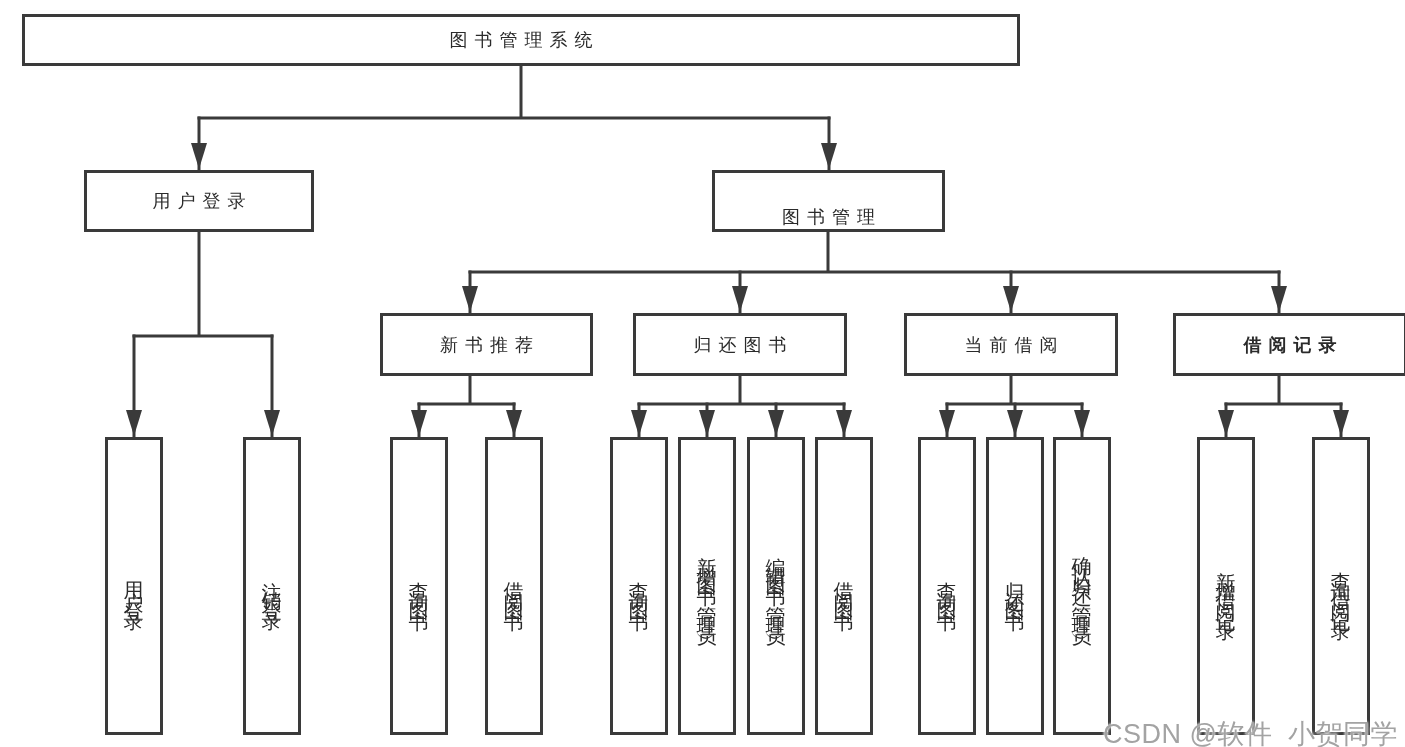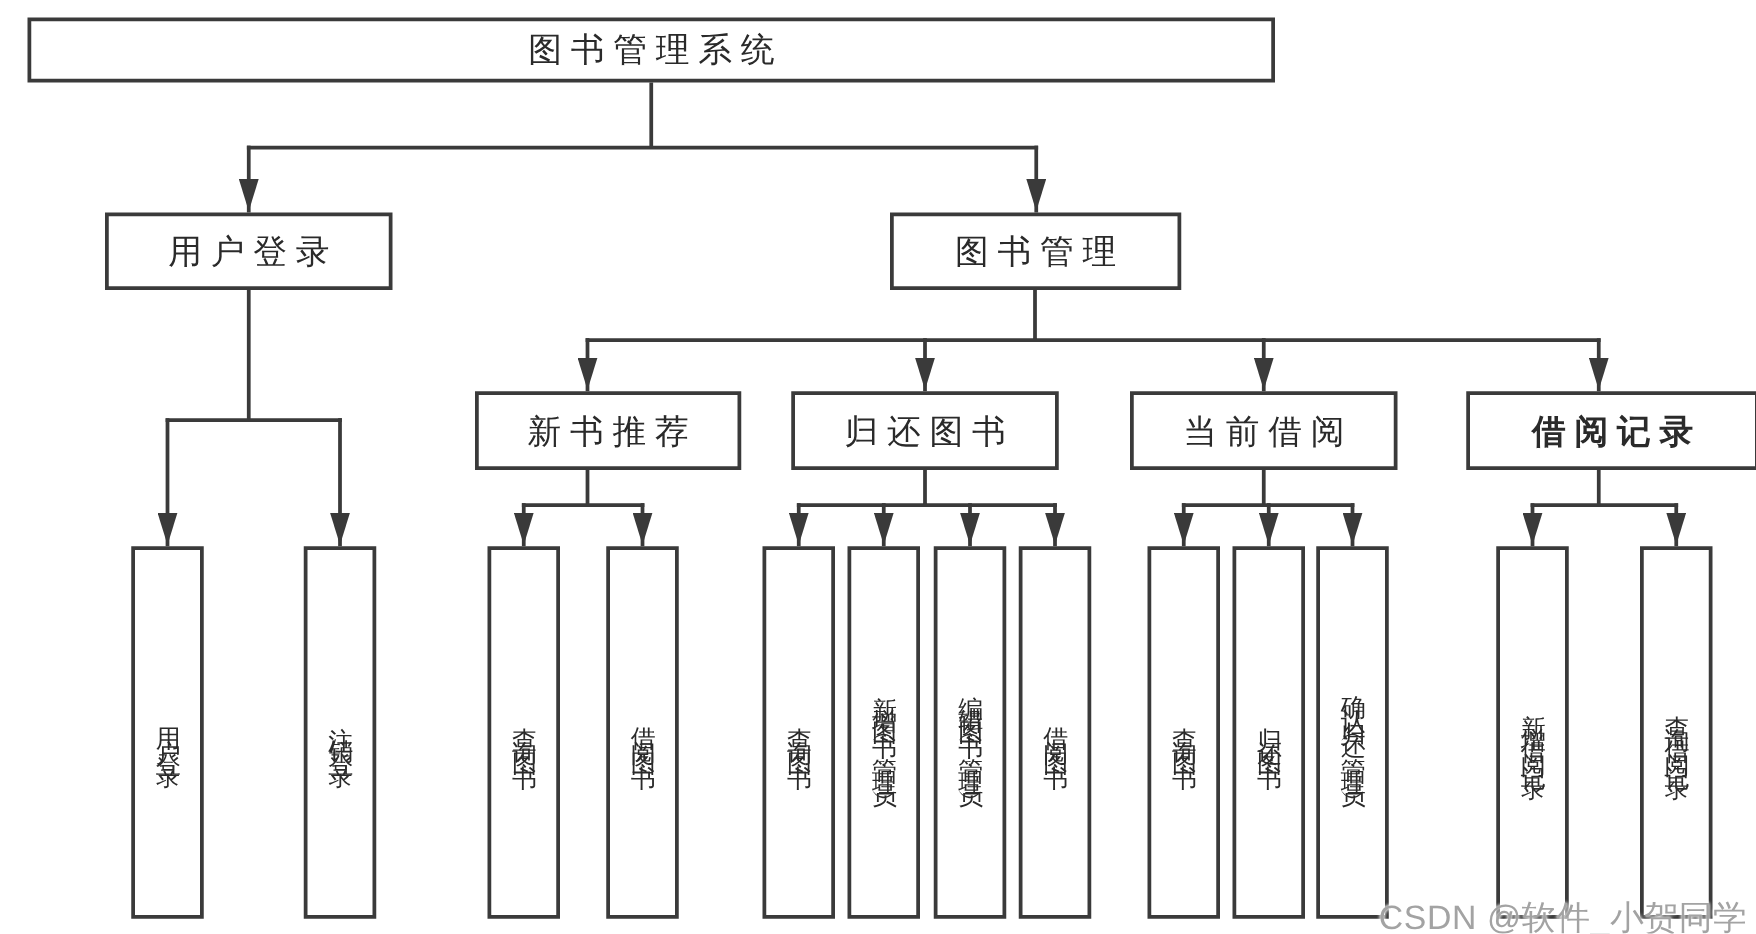--- a/index.html
+++ b/index.html
@@ -17,21 +17,21 @@
   #wires{position:absolute;left:0;top:0;width:1405px;height:747px;z-index:1;}
   .wire{fill:none;stroke:var(--line);stroke-width:3;stroke-linecap:square;}
   #arrowhead-shape{fill:var(--line);}
   .node{
     position:absolute;box-sizing:border-box;background:var(--box-bg);
     border:3px solid var(--line);
     display:flex;align-items:center;justify-content:center;
     color:var(--text);z-index:2;
   }
   .node span{
-    font-size:27px;letter-spacing:7px;text-indent:7px;white-space:nowrap;
+    font-size:18px;letter-spacing:7px;text-indent:7px;white-space:nowrap;
   }
   .node.vertical span{
     writing-mode:vertical-rl;text-orientation:mixed;
     font-size:20px;letter-spacing:10px;text-indent:0;line-height:1;
     white-space:normal;
   }
   .watermark{
     position:absolute;z-index:3;color:var(--wm);
     font-size:27px;letter-spacing:0.5px;white-space:nowrap;
     text-shadow:0 0 3px #fff,0 0 3px #fff;
@@ -76,21 +76,21 @@
         <path class="wire" d="M1341,404 L1341,436" marker-end="url(#arrow)"></path>
       </g>
   </svg>
   <div id="nodes">
       <div class="node" style="left: 22px; top: 14px; width: 998px; height: 52px;">
         <span>图书管理系统</span>
       </div>
       <div class="node" style="left: 84px; top: 170px; width: 230px; height: 62px;">
         <span>用户登录</span>
       </div>
-      <div class="node" style="left: 712px; top: 170px; width: 233px; height: 62px;">
+      <div class="node" style="left: 712px; top: 170px; width: 233px; height: 62px; align-items: flex-end;">
         <span>图书管理</span>
       </div>
       <div class="node" style="left: 364px; top: 313px; width: 213px; height: 63px; margin-left: 16px;">
         <span>新书推荐</span>
       </div>
       <div class="node" style="left: 633px; top: 313px; width: 214px; height: 63px;">
         <span>归还图书</span>
       </div>
       <div class="node" style="left: 904px; top: 313px; width: 214px; height: 63px; justify-content: center;">
         <span>当前借阅</span>

